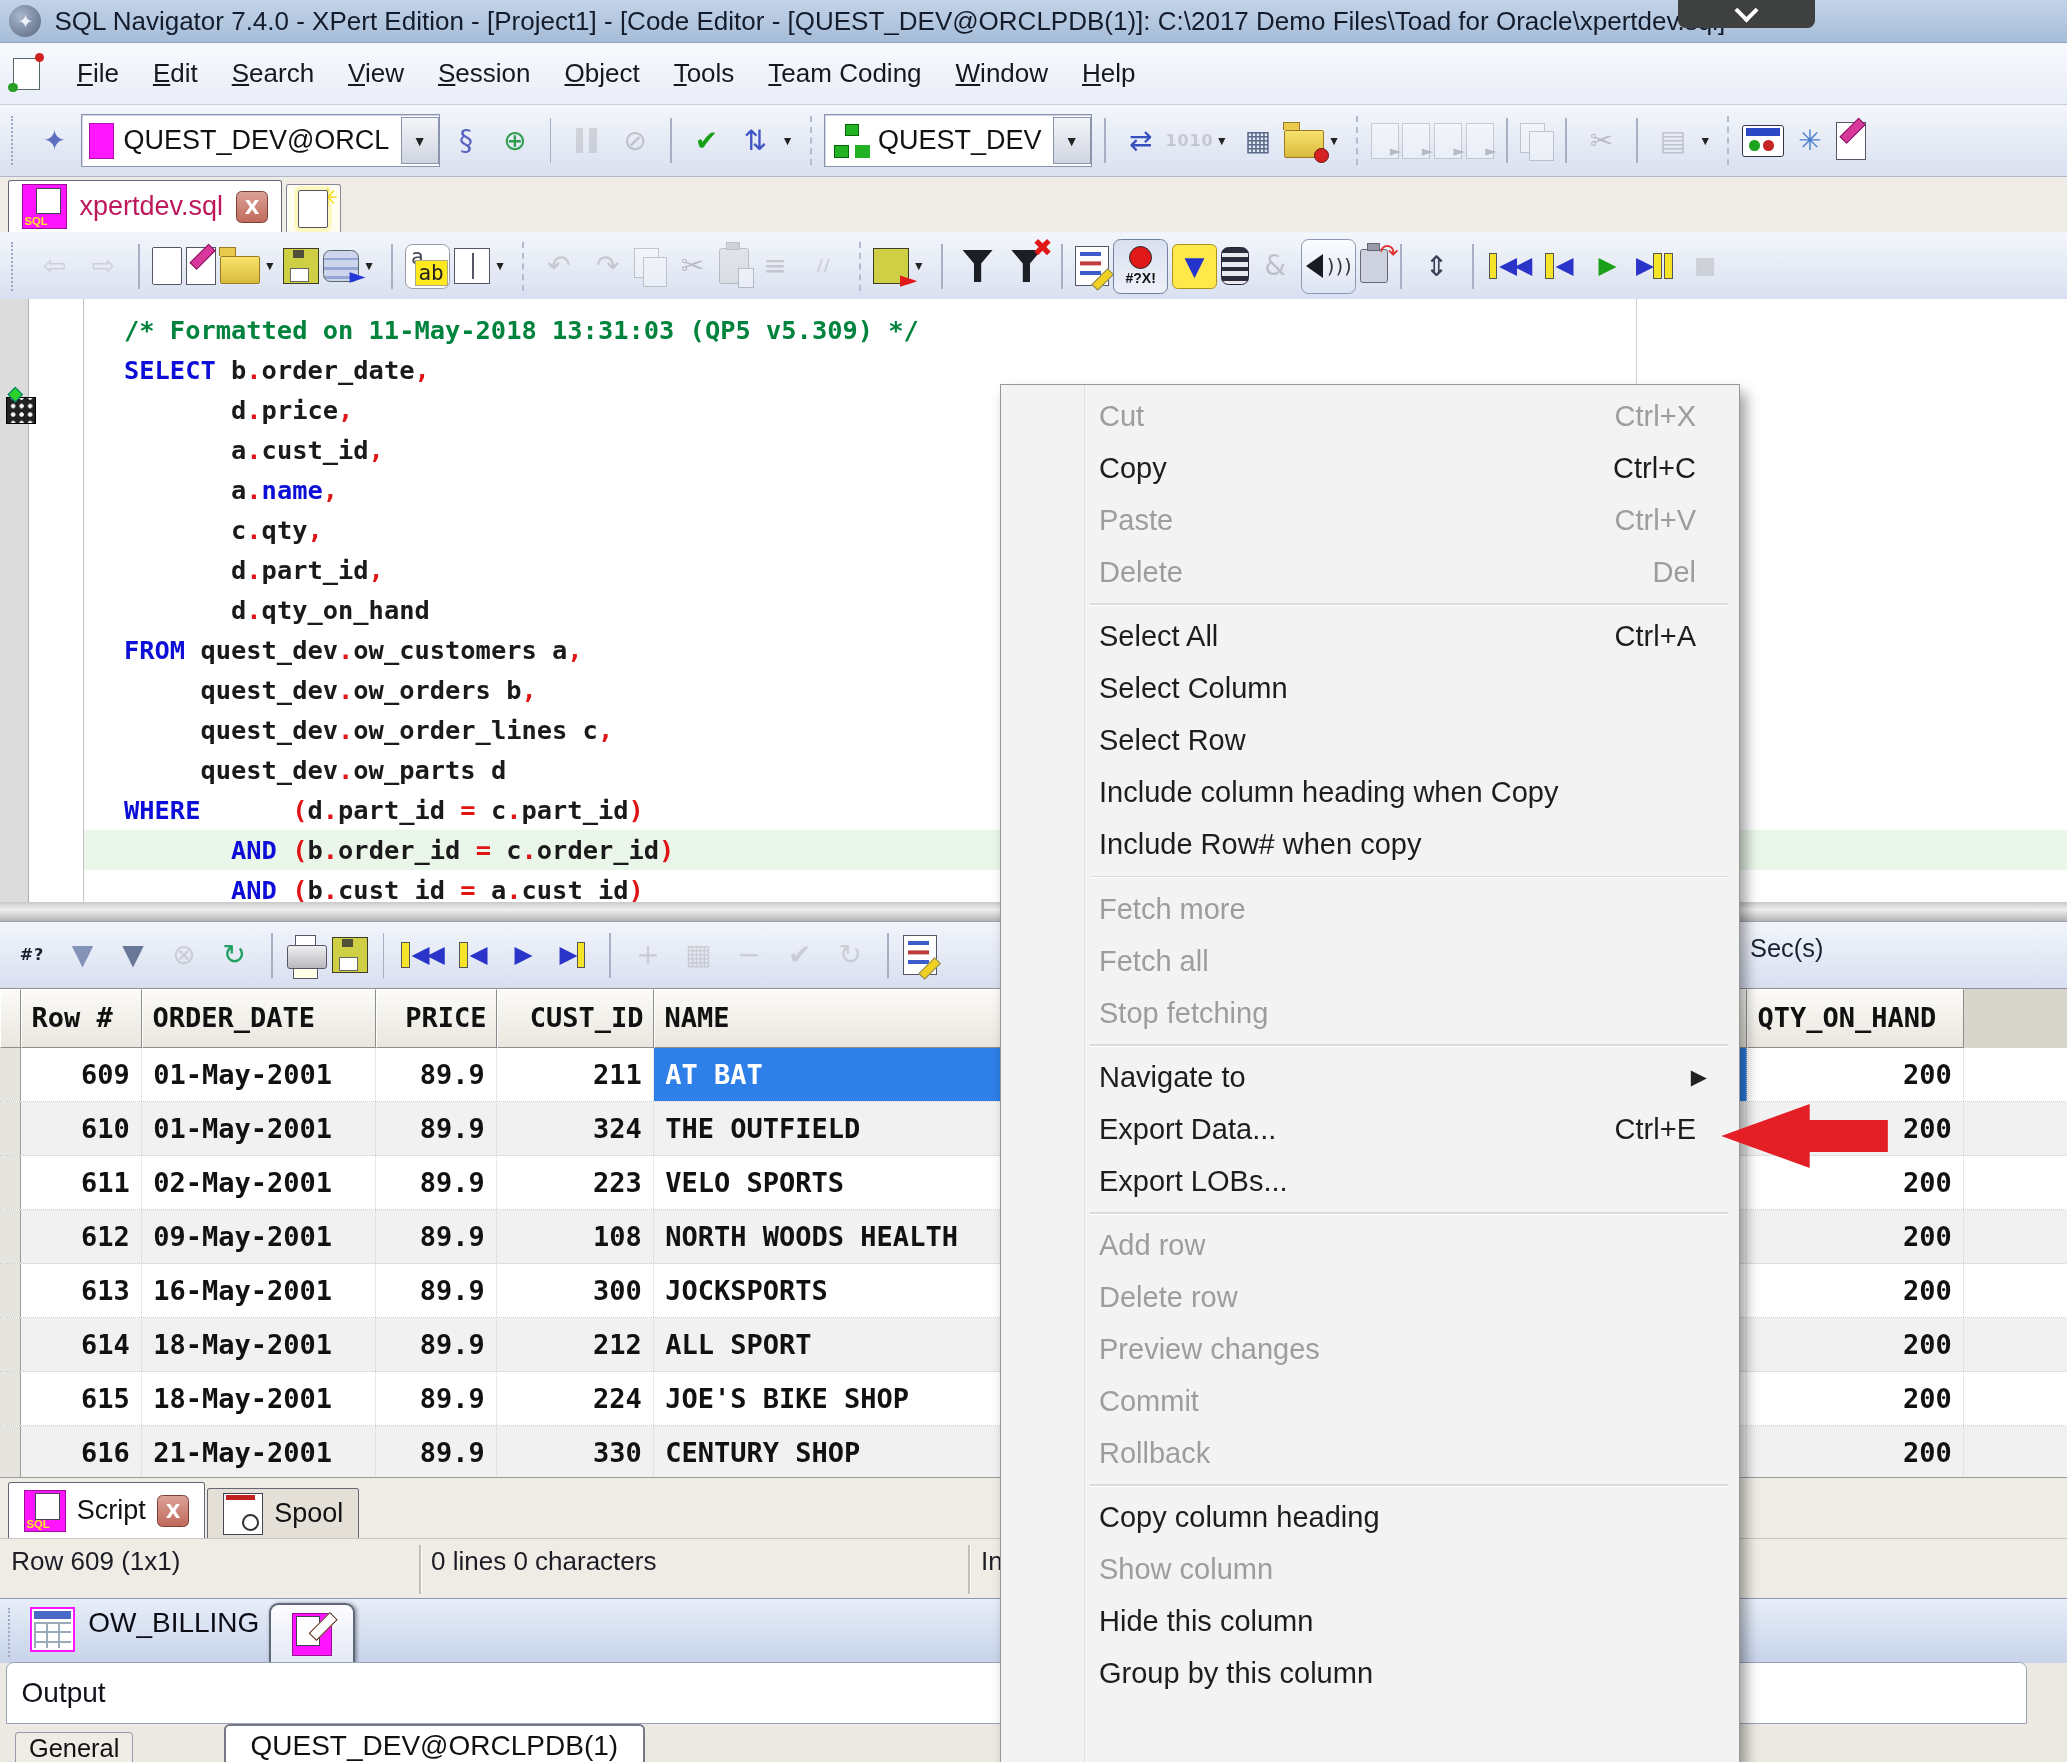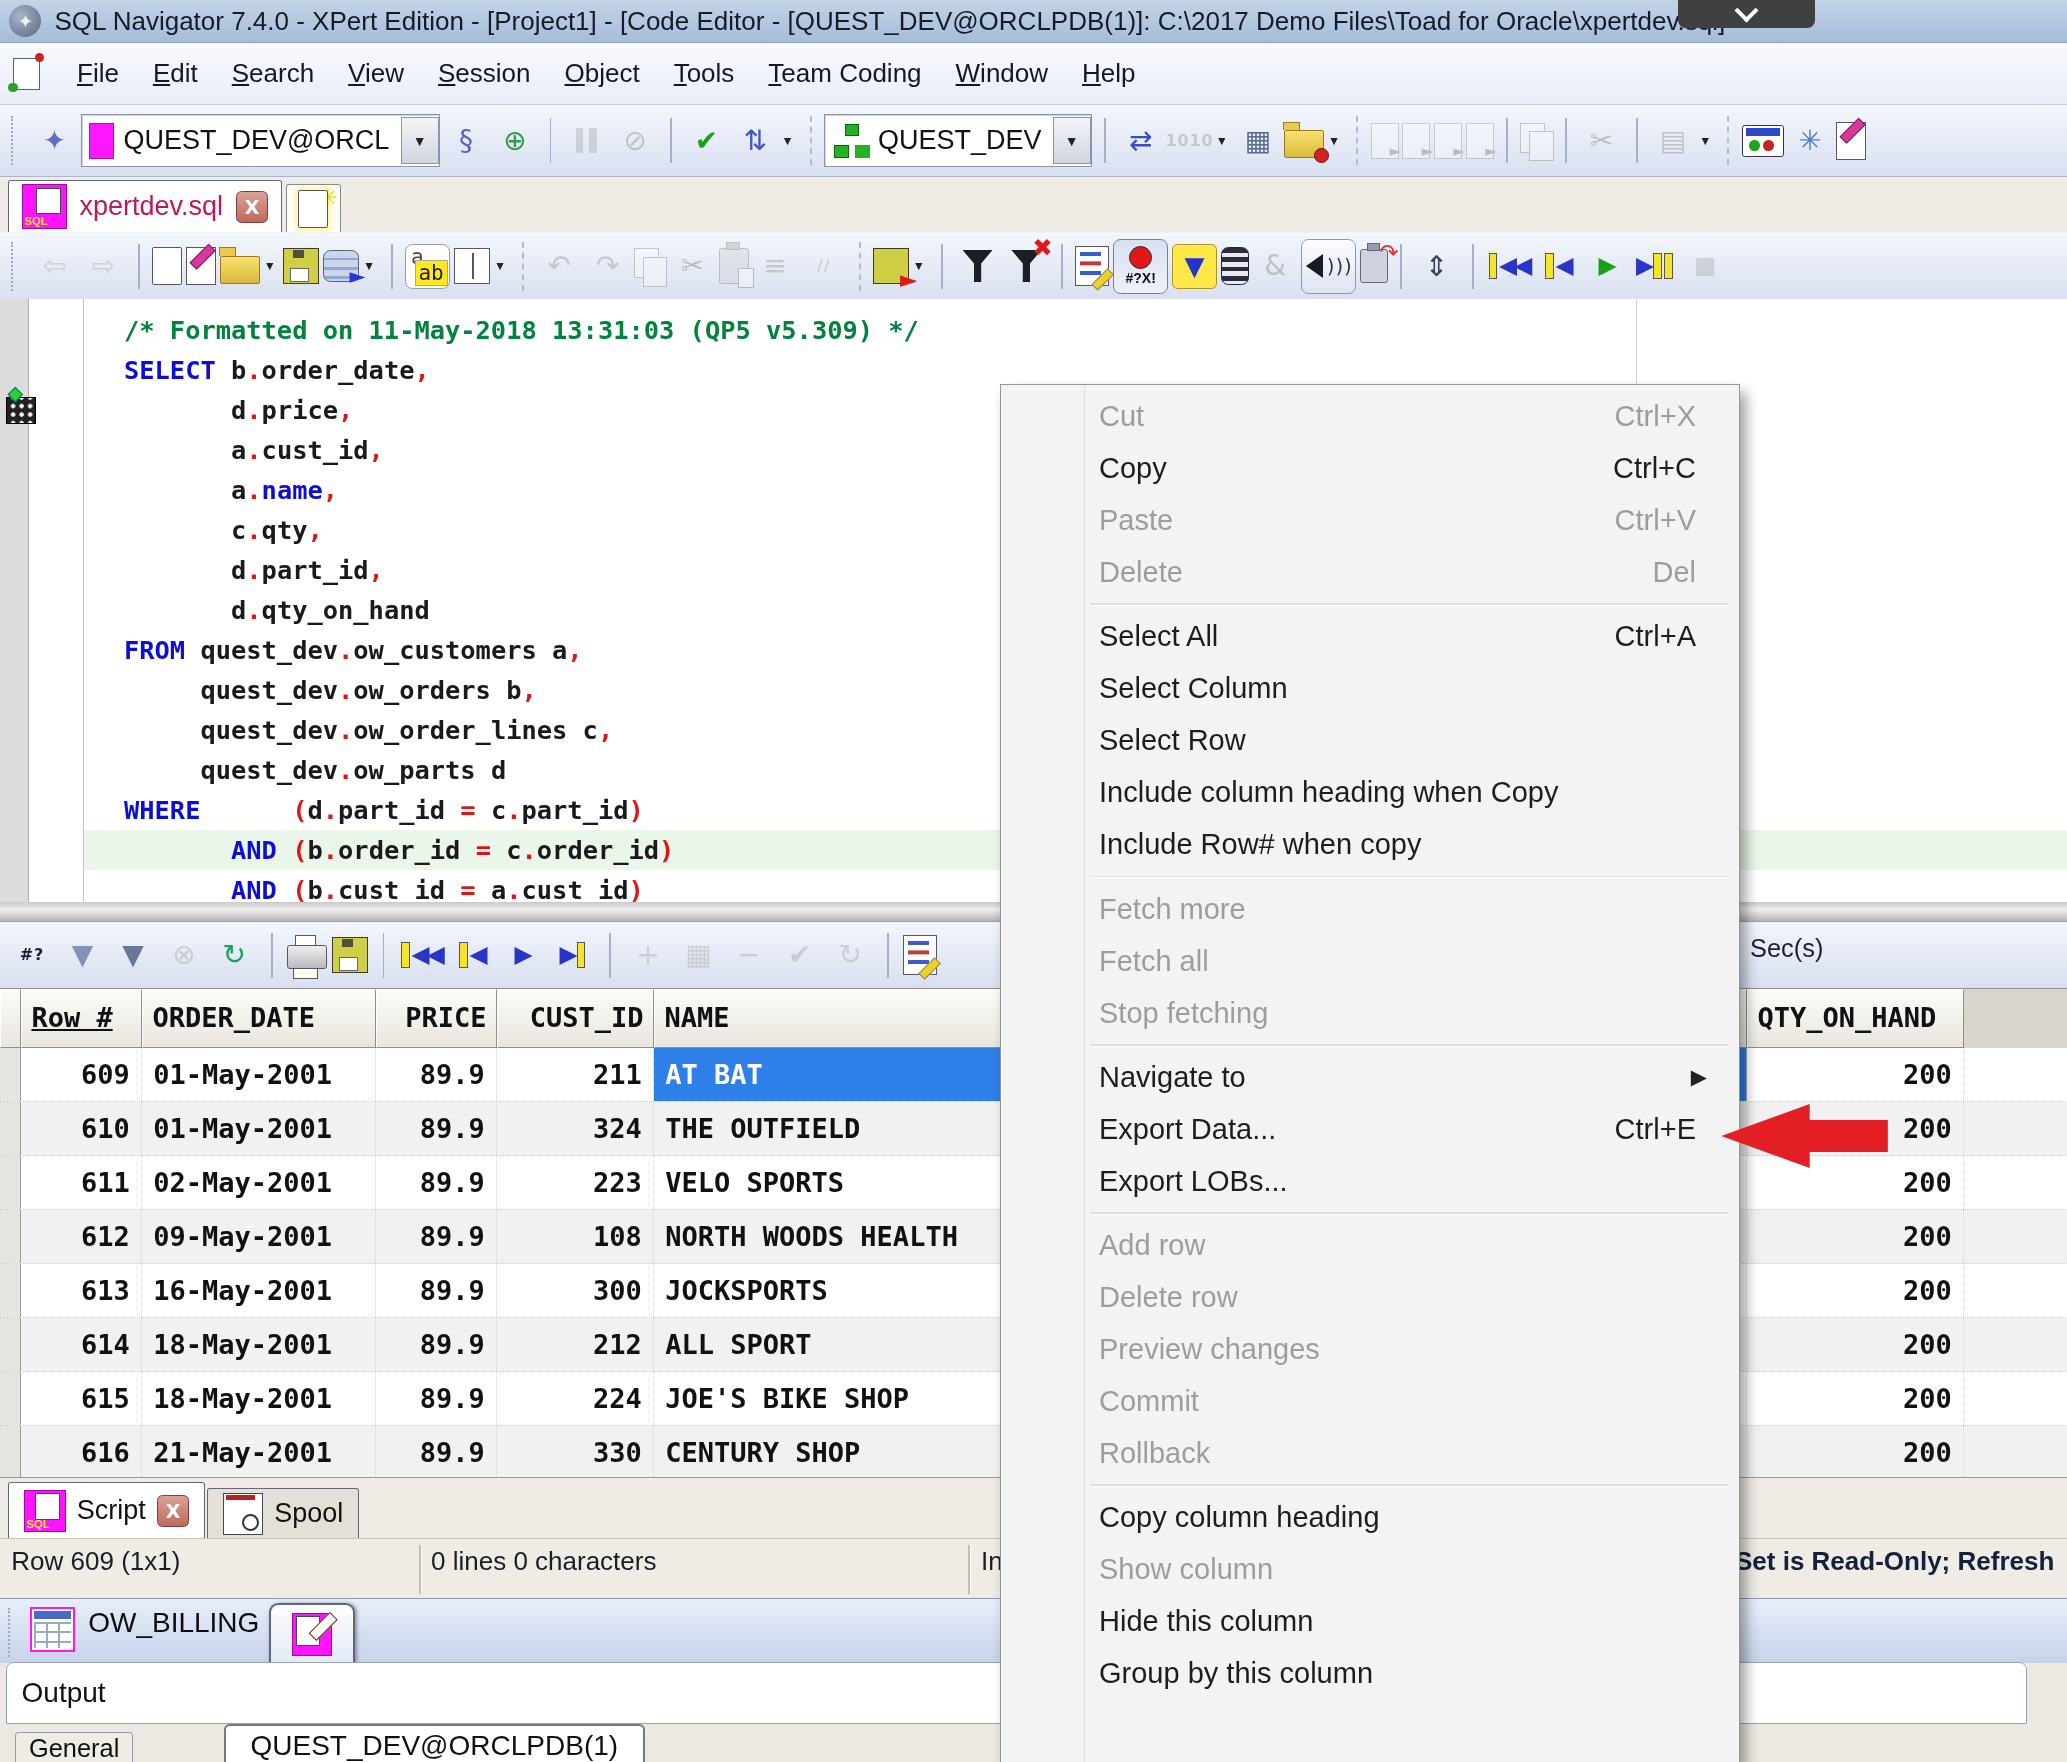--- a/index.html
+++ b/index.html
@@ -403,21 +403,21 @@
     <span class="ic dis" style="color: rgb(153, 153, 153);">✔</span>
     <span class="ic dis" style="color: rgb(153, 153, 153);">↻</span>
     <span class="sep"></span>
     <span class="ic form"></span>
   </div>
 <span class="abs" id="seclabel">Sec(s)</span>
 
 <div class="abs" id="grid">
   <div id="ghead">
       <div class="hc" style="width: 21px; padding: 0px;"></div>
-      <div class="hc" style="width: 121px; text-align: left; text-decoration: underline;">Row #</div>
+      <div class="hc" style="width: 121px; text-align: left;">Row #</div>
       <div class="hc" style="width: 234px; text-align: left;">ORDER_DATE</div>
       <div class="hc" style="width: 121px; text-align: right;">PRICE</div>
       <div class="hc" style="width: 157px; text-align: right;">CUST_ID</div>
       <div class="hc" style="width: 1093px; text-align: left;">NAME</div>
       <div class="hc" style="width: 217px; text-align: left;">QTY_ON_HAND</div>
     </div>
   <div id="gbody">
       <div class="grow">
         <div class="indc"></div>
         <div class="gc" style="width: 121px; text-align: right;">609</div>
@@ -505,21 +505,20 @@
   </div>
 </div>
 
 <div class="abs" id="status1">
   <span class="scell" style="left:11.3px">Row 609 (1x1)</span>
   <span class="svline" style="left:419px"></span>
   <span class="scell" style="left:431px">0 lines 0 characters</span>
   <span class="svline" style="left:968px"></span>
   <span class="scell" style="left:981px">Insert</span>
   <span class="svline" style="left:1185px"></span>
-  <span class="scell" id="sright" style="left:1735px">Set is Read-Only; Refresh</span>
 </div>
 
 <div class="abs" id="wintabs">
   <span class="grip" style="margin:0 3.8px 5.6px 7.5px"></span>
   <div class="wtab-flat">
     <span class="tableico"></span>
     <span class="wtab-lbl">OW_BILLING</span>
   </div>
   <div class="wtab-raised">
     <span class="pencildoc"></span>

